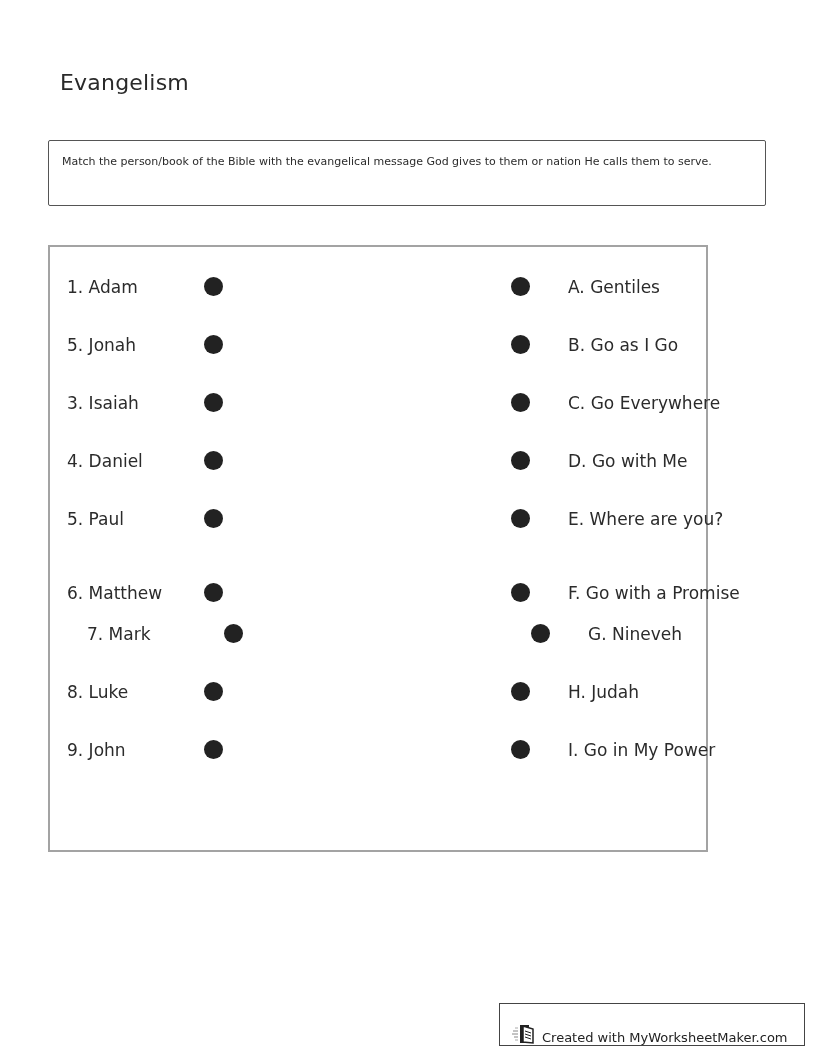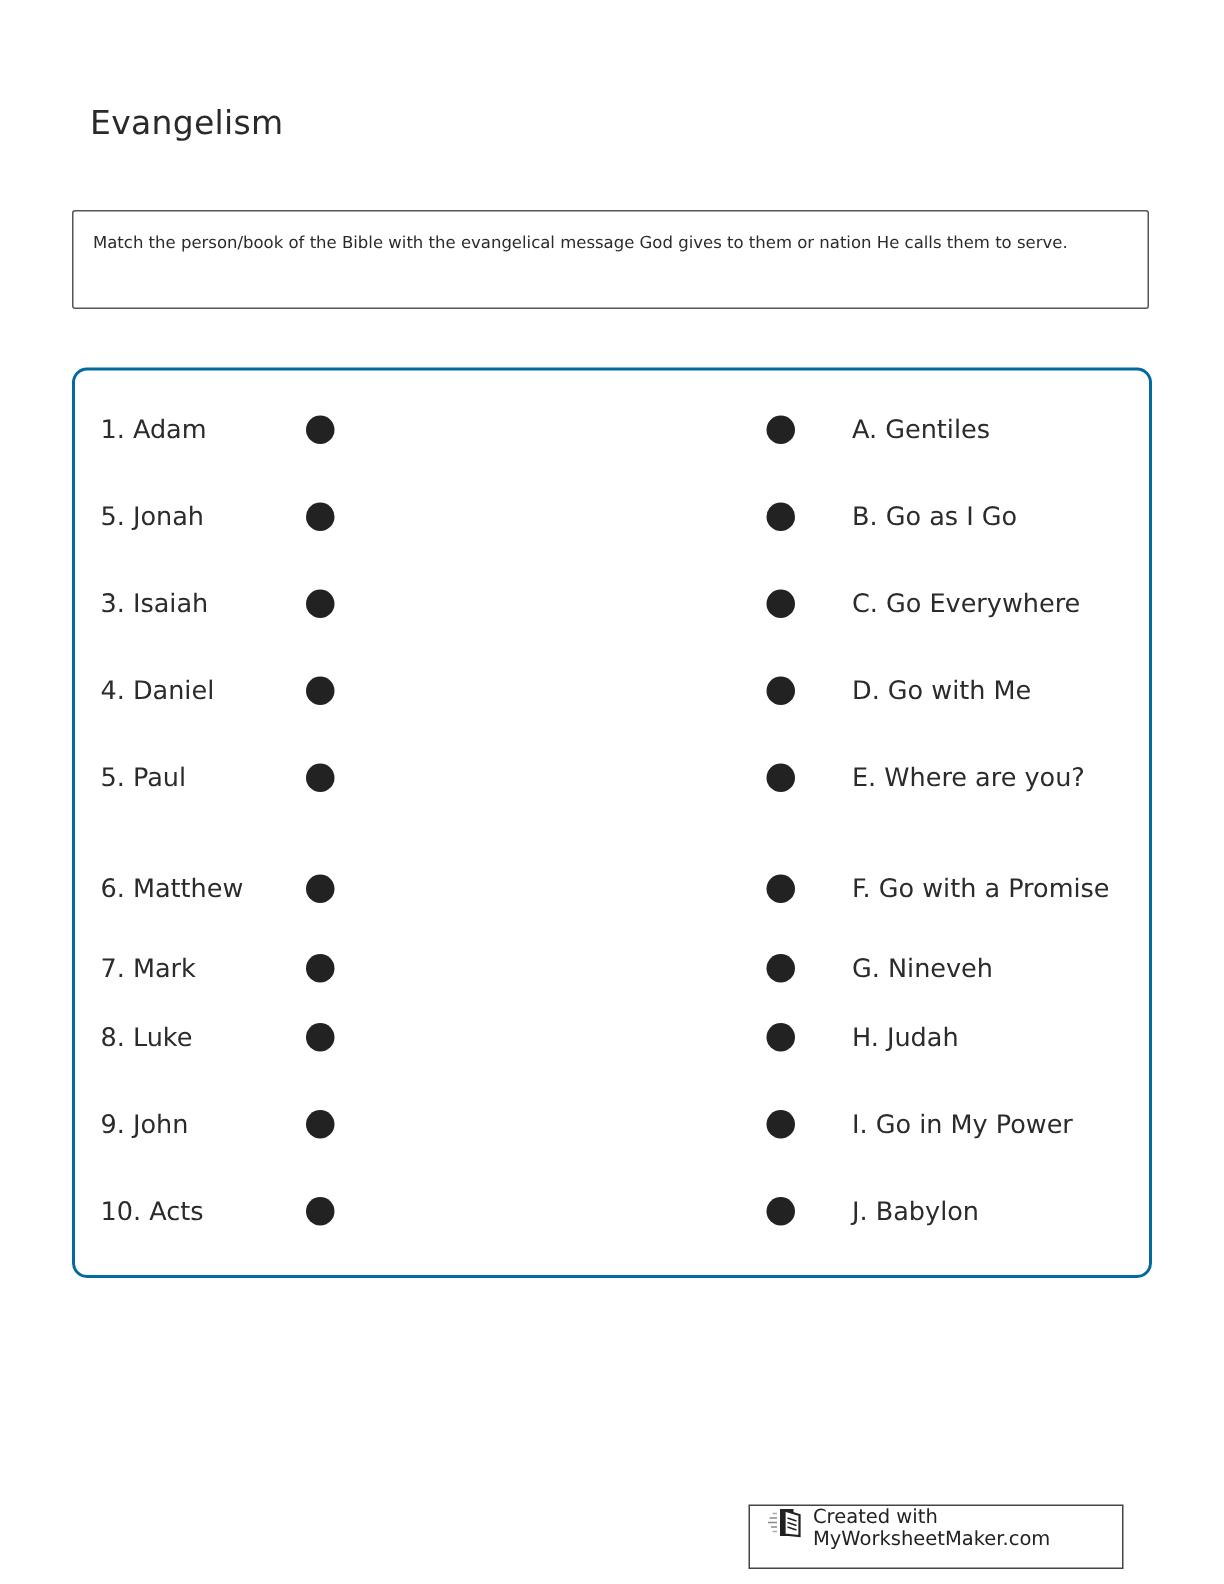--- a/index.html
+++ b/index.html
@@ -37,25 +37,25 @@
       border-radius: 2px;
       padding: 9px 13px;
       font-size: 11px;
       line-height: 24px;
       color: #2b2b2b;
     }
     .match-box {
       position: absolute;
       left: 48px;
       top: 245px;
-      width: 720px;
+      width: 660px;
       height: 607px;
       box-sizing: border-box;
-      border: 2px solid #0369a1;
-      border-radius: 10px;
+      border: 2px solid #a3a3a3;
+      border-radius: 0;
     }
     .row {
       position: absolute;
       left: 0;
       width: 100%;
       height: 30px;
     }
     .left-label {
       position: absolute;
       left: 17px;
@@ -82,26 +82,26 @@
       border-radius: 50%;
       background: #222222;
     }
     .dot.left { left: 154px; }
     .dot.right { left: 461px; }
 
     .footer-badge {
       position: absolute;
       left: 499px;
       top: 1003px;
-      width: 250px;
+      width: 306px;
       height: 43px;
       box-sizing: border-box;
       border: 1px solid #444;
       display: flex;
-      align-items: flex-start;
+      align-items: flex-end;
       padding-left: 12px;
       gap: 6px;
       font-size: 13px;
       color: #222;
       background: #fff;
     }
     .footer-badge svg { display: block; }
   </style>
 </head>
 <body>
@@ -142,43 +142,37 @@
     <span class="dot left"></span>
     <span class="dot right"></span>
     <span class="right-label">E. Where are you?</span>
   </div>
   <div class="row" style="top:315px;margin-top:16px;">
     <span class="left-label">6. Matthew</span>
     <span class="dot left"></span>
     <span class="dot right"></span>
     <span class="right-label">F. Go with a Promise</span>
   </div>
-  <div class="row" style="top:384px;">
+  <div class="row" style="top:372px;margin-left:20px;">
     <span class="left-label">7. Mark</span>
     <span class="dot left"></span>
     <span class="dot right"></span>
     <span class="right-label">G. Nineveh</span>
   </div>
   <div class="row" style="top:430px;">
     <span class="left-label">8. Luke</span>
     <span class="dot left"></span>
     <span class="dot right"></span>
     <span class="right-label">H. Judah</span>
   </div>
   <div class="row" style="top:488px;">
     <span class="left-label">9. John</span>
     <span class="dot left"></span>
     <span class="dot right"></span>
     <span class="right-label">I. Go in My Power</span>
-  </div>
-  <div class="row" style="top:546px;">
-    <span class="left-label">10. Acts</span>
-    <span class="dot left"></span>
-    <span class="dot right"></span>
-    <span class="right-label">J. Babylon</span>
   </div>
 </div>
 
 <div class="footer-badge">
   <span>
     <svg width="24" height="22" viewBox="0 0 24 22">
       <line x1="1" y1="8" x2="6" y2="8" stroke="#888" stroke-width="1"></line>
       <line x1="0" y1="11" x2="6" y2="11" stroke="#888" stroke-width="1"></line>
       <line x1="2" y1="14" x2="6" y2="14" stroke="#888" stroke-width="1"></line>
       <line x1="3" y1="5" x2="6" y2="5" stroke="#aaa" stroke-width="1"></line>

